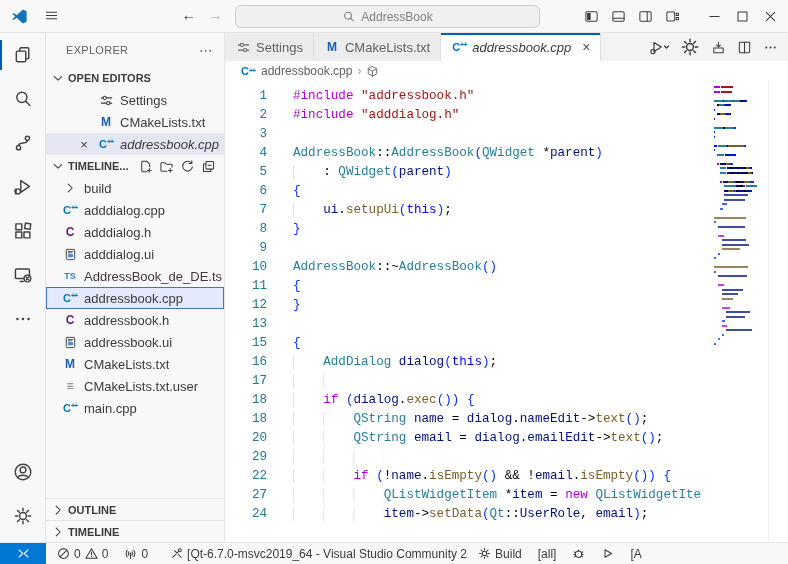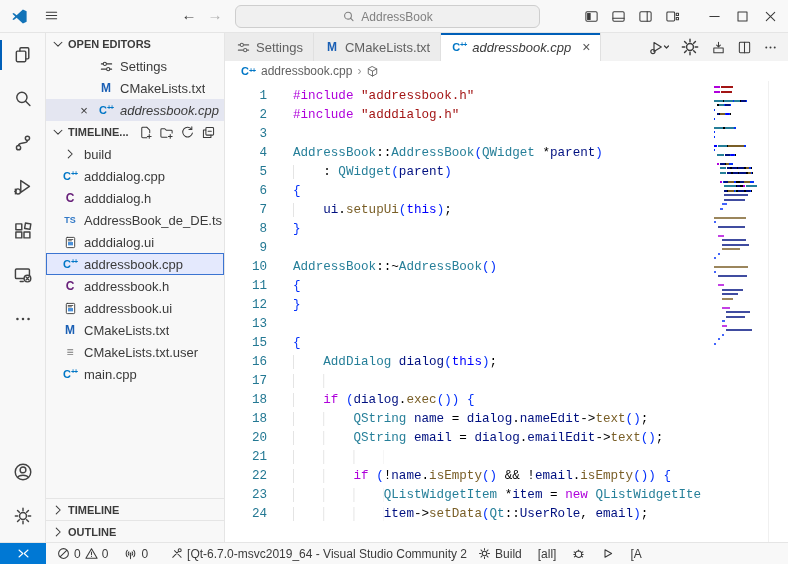--- a/index.html
+++ b/index.html
@@ -256,20 +256,24 @@
             <svg width="20" height="20" viewBox="0 0 18 18" fill="none" stroke="currentColor" stroke-width="1.3" stroke-linecap="round" stroke-linejoin="round">
               <circle cx="9" cy="9" r="3.1"></circle>
               <path d="M9 2.1 V4.3 M9 13.7 V15.9 M2.1 9 H4.3 M13.7 9 H15.9 M4.1 4.1 L5.7 5.7 M12.3 12.3 L13.9 13.9 M13.9 4.1 L12.3 5.7 M5.7 12.3 L4.1 13.9"></path>
             </svg>
           </span>
         </div>
       </div>
   </div>
 
   <div id="sidebar">
+    <div id="sb-header">
+      <span>EXPLORER</span>
+      <span class="more">⋯</span>
+    </div>
     <div class="sec-row">
       <span class="chev ic" id="oe-chev">
           <svg width="14" height="14" viewBox="0 0 16 16" fill="none" stroke="currentColor" stroke-width="1.2" stroke-linecap="round" stroke-linejoin="round">
             <path d="M3.5 6 L8 10.5 L12.5 6"></path>
           </svg>
         </span>
       <span>OPEN EDITORS</span>
     </div>
     <div id="oe-list">
         <div class="row oe-row">
@@ -341,32 +345,32 @@
         </div>
         <div class="row tree-row">
           <span class="fi fi-cpp">C<span class="pp">++</span></span>
           <span class="lbl">adddialog.cpp</span>
         </div>
         <div class="row tree-row">
           <span class="fi fi-ch">C</span>
           <span class="lbl">adddialog.h</span>
         </div>
         <div class="row tree-row">
-          <span class="fi fi-ts">TS</span>
-          <span class="lbl">AddressBook_de_DE.ts</span>
-        </div>
-        <div class="row tree-row">
           <span class="fi fi-ui ic">
             <svg width="13" height="13" viewBox="0 0 13 14" fill="none" stroke="currentColor" stroke-width="1" stroke-linecap="round" stroke-linejoin="round">
               <rect x="2" y="1.5" width="9" height="11" rx="1" fill="#fff"></rect>
               <rect x="3.8" y="6.5" width="5.4" height="3.6" fill="#4a90d9" stroke="none"></rect>
               <path d="M4 3.8 H9 M4 5.2 H7.5" stroke-width=".9"></path>
             </svg>
           </span>
           <span class="lbl">adddialog.ui</span>
+        </div>
+        <div class="row tree-row">
+          <span class="fi fi-ts">TS</span>
+          <span class="lbl">AddressBook_de_DE.ts</span>
         </div>
         <div class="row tree-row selected">
           <span class="fi fi-cpp">C<span class="pp">++</span></span>
           <span class="lbl">addressbook.cpp</span>
         </div>
         <div class="row tree-row">
           <span class="fi fi-ch">C</span>
           <span class="lbl">addressbook.h</span>
         </div>
         <div class="row tree-row">
@@ -393,29 +397,29 @@
         </div>
       </div>
     <div id="sb-tree-spacer"></div>
     <div id="sb-bottom">
         <div class="sec-row sb-bottom-sec">
           <span class="chev ic">
             <svg width="14" height="14" viewBox="0 0 16 16" fill="none" stroke="currentColor" stroke-width="1.2" stroke-linecap="round" stroke-linejoin="round">
               <path d="M6 3.5 L10.5 8 L6 12.5"></path>
             </svg>
           </span>
-          <span>TIMELINE</span>
+          <span>OUTLINE</span>
         </div>
         <div class="sec-row sb-bottom-sec">
           <span class="chev ic">
             <svg width="14" height="14" viewBox="0 0 16 16" fill="none" stroke="currentColor" stroke-width="1.2" stroke-linecap="round" stroke-linejoin="round">
               <path d="M6 3.5 L10.5 8 L6 12.5"></path>
             </svg>
           </span>
-          <span>OUTLINE</span>
+          <span>TIMELINE</span>
         </div>
       </div>
   </div>
 
   <div id="editorcol">
     <div id="tabbar">
       <div id="tabs" style="display:flex">
           <div class="tab">
             <span class="fi fi-sliders ic">
               <svg width="15" height="15" viewBox="0 0 16 16" fill="none" stroke="currentColor" stroke-width="1.1" stroke-linecap="round" stroke-linejoin="round">
@@ -556,29 +560,29 @@
           </div>
           <div class="cl">
             <span class="ln">18</span>
             <span class="lc"><span class="ind" style="color: rgb(0, 0, 0);">        </span><span style="color: rgb(38, 127, 153);">QString</span><span style="color: rgb(0, 0, 0);"> </span><span style="color: rgb(0, 16, 128);">name</span><span style="color: rgb(0, 0, 0);"> = </span><span style="color: rgb(0, 16, 128);">dialog</span><span style="color: rgb(0, 0, 0);">.</span><span style="color: rgb(0, 16, 128);">nameEdit</span><span style="color: rgb(0, 0, 0);">-&gt;</span><span style="color: rgb(121, 94, 38);">text</span><span style="color: rgb(4, 49, 250);">()</span><span style="color: rgb(0, 0, 0);">;</span></span>
           </div>
           <div class="cl">
             <span class="ln">20</span>
             <span class="lc"><span class="ind" style="color: rgb(0, 0, 0);">        </span><span style="color: rgb(38, 127, 153);">QString</span><span style="color: rgb(0, 0, 0);"> </span><span style="color: rgb(0, 16, 128);">email</span><span style="color: rgb(0, 0, 0);"> = </span><span style="color: rgb(0, 16, 128);">dialog</span><span style="color: rgb(0, 0, 0);">.</span><span style="color: rgb(0, 16, 128);">emailEdit</span><span style="color: rgb(0, 0, 0);">-&gt;</span><span style="color: rgb(121, 94, 38);">text</span><span style="color: rgb(4, 49, 250);">()</span><span style="color: rgb(0, 0, 0);">;</span></span>
           </div>
           <div class="cl">
-            <span class="ln">21</span>
+            <span class="ln">29</span>
             <span class="lc"><span class="ind" style="color: rgb(0, 0, 0);">            </span></span>
           </div>
           <div class="cl">
             <span class="ln">22</span>
             <span class="lc"><span class="ind" style="color: rgb(0, 0, 0);">        </span><span style="color: rgb(175, 0, 219);">if</span><span style="color: rgb(0, 0, 0);"> </span><span style="color: rgb(4, 49, 250);">(</span><span style="color: rgb(0, 0, 0);">!</span><span style="color: rgb(0, 16, 128);">name</span><span style="color: rgb(0, 0, 0);">.</span><span style="color: rgb(121, 94, 38);">isEmpty</span><span style="color: rgb(4, 49, 250);">()</span><span style="color: rgb(0, 0, 0);"> &amp;&amp; </span><span style="color: rgb(0, 0, 0);">!</span><span style="color: rgb(0, 16, 128);">email</span><span style="color: rgb(0, 0, 0);">.</span><span style="color: rgb(121, 94, 38);">isEmpty</span><span style="color: rgb(4, 49, 250);">()</span><span style="color: rgb(4, 49, 250);">)</span><span style="color: rgb(0, 0, 0);"> </span><span style="color: rgb(4, 49, 250);">{</span></span>
           </div>
           <div class="cl">
-            <span class="ln">23</span>
+            <span class="ln">27</span>
             <span class="lc"><span class="ind" style="color: rgb(0, 0, 0);">            </span><span style="color: rgb(38, 127, 153);">QListWidgetItem</span><span style="color: rgb(0, 0, 0);"> *</span><span style="color: rgb(0, 16, 128);">item</span><span style="color: rgb(0, 0, 0);"> = </span><span style="color: rgb(175, 0, 219);">new</span><span style="color: rgb(0, 0, 0);"> </span><span style="color: rgb(38, 127, 153);">QListWidgetIte</span></span>
           </div>
           <div class="cl">
             <span class="ln">24</span>
             <span class="lc"><span class="ind" style="color: rgb(0, 0, 0);">            </span><span style="color: rgb(0, 16, 128);">item</span><span style="color: rgb(0, 0, 0);">-&gt;</span><span style="color: rgb(121, 94, 38);">setData</span><span style="color: rgb(4, 49, 250);">(</span><span style="color: rgb(38, 127, 153);">Qt</span><span style="color: rgb(0, 0, 0);">::</span><span style="color: rgb(0, 16, 128);">UserRole</span><span style="color: rgb(0, 0, 0);">, </span><span style="color: rgb(0, 16, 128);">email</span><span style="color: rgb(4, 49, 250);">)</span><span style="color: rgb(0, 0, 0);">;</span></span>
           </div>
         </div>
       <div id="minimap">
           <div class="mml" style="top: 0px;">
             <i style="width: 6.4px; background: rgb(175, 0, 219);"></i>

